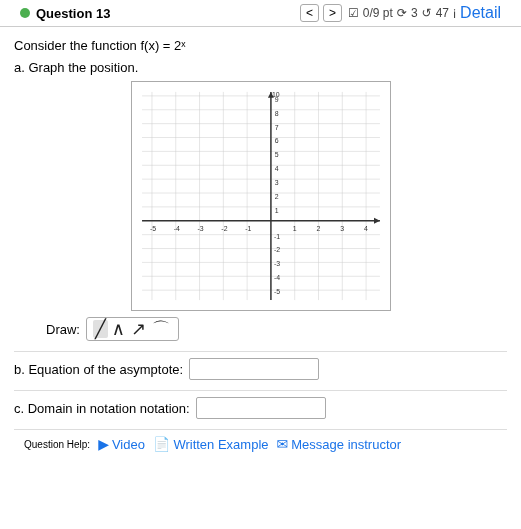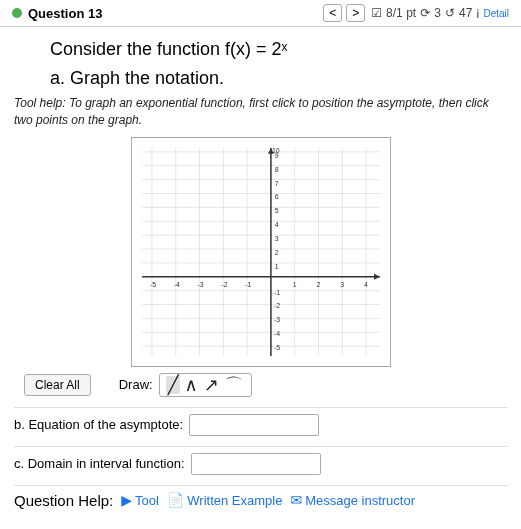--- a/index.html
+++ b/index.html
@@ -11,21 +11,21 @@
       min-height: 529px;
       overflow: hidden;
     }
 
     
     .header {
       display: flex;
       align-items: center;
       background: #fff;
       border-bottom: 1px solid #ccc;
-      padding: 4px 12px;
+      padding: 4px 20px;
       gap: 6px;
     }
     .header-dot {
       width: 10px; height: 10px;
       background: #4caf50;
       border-radius: 50%;
     }
     .header-question {
       font-size: 13px;
       font-weight: bold;
@@ -36,32 +36,31 @@
     }
     .nav-btn {
       background: none; border: 1px solid #aaa;
       border-radius: 3px; padding: 1px 5px; cursor: pointer; font-size: 12px;
     }
     .header-right {
       margin-left: auto;
       display: flex; align-items: center; gap: 4px;
       font-size: 12px; color: #444;
     }
-    .detail-link { color: #1a73e8; text-decoration: none; font-size: 10px; }
+    .detail-link { color: #1a73e8; text-decoration: none; font-size: 16px; }
 
     
     .main {
       padding: 10px 14px 10px 14px;
     }
 
     .problem-text {
-      font-size: 18px;
+      font-size: 13px;
       margin-bottom: 4px;
       line-height: 1.4;
-      margin-left: 36px;
     }
     .tool-help {
       font-size: 12px;
       font-style: italic;
       color: #222;
       margin-bottom: 8px;
       line-height: 1.4;
     }
 
     
@@ -136,21 +135,21 @@
     }
 
     
     .question-help {
       display: flex;
       align-items: center;
       gap: 8px;
       font-size: 13px;
       margin-top: 6px;
     }
-    .help-label { font-size: 15px; font-weight: normal; }
+    .help-label { font-size: 10px; font-weight: normal; margin-left: 10px; }
     .help-item {
       display: flex; align-items: center; gap: 3px;
       color: #1a73e8; cursor: pointer; font-size: 13px;
       text-decoration: none;
     }
     .help-icon { font-size: 14px; }
 
     
     .grid-line { stroke: #ccc; stroke-width: 0.5; }
     .axis-line { stroke: #333; stroke-width: 1.5; }
@@ -161,37 +160,36 @@
 
 <div class="header">
   <div class="header-dot"></div>
   <span class="header-question">Question 13</span>
   <div class="header-nav">
     <button class="nav-btn">&lt;</button>
     <button class="nav-btn">&gt;</button>
   </div>
   <div class="header-right">
     <span>☑</span>
-    <span>8/1 pt</span>
+    <span>0/9 pt</span>
     <span>⟳</span>
     <span>3</span>
     <span>↺</span>
     <span>47</span>
     <span>ℹ</span>
     <a class="detail-link">Detail</a>
   </div>
 </div>
 
 <div class="main">
 
   <div class="problem-text">
     <span>Consider the function f(x) = 2ˣ</span>
   </div>
-  <div class="problem-text">a. Graph the notation.</div>
-  <div class="tool-help">Tool help: To graph an exponential function, first click to position the asymptote, then click two points on the graph.</div>
+  <div class="problem-text">a. Graph the position.</div>
 
   <div class="graph-container">
     <svg class="graph-svg" viewBox="0 0 260 230">
 
       <line class="grid-line" x1="20" y1="10" x2="20" y2="220"></line>
       <line class="grid-line" x1="44" y1="10" x2="44" y2="220"></line>
       <line class="grid-line" x1="68" y1="10" x2="68" y2="220"></line>
       <line class="grid-line" x1="92" y1="10" x2="92" y2="220"></line>
       <line class="grid-line" x1="116" y1="10" x2="116" y2="220"></line>
       <line class="grid-line" x1="140" y1="10" x2="140" y2="220"></line>
@@ -246,52 +244,51 @@
 
       <text class="tick-label" x="143" y="158">-1</text>
       <text class="tick-label" x="143" y="172">-2</text>
       <text class="tick-label" x="143" y="186">-3</text>
       <text class="tick-label" x="143" y="200">-4</text>
       <text class="tick-label" x="143" y="214">-5</text>
     </svg>
   </div>
 
   <div class="graph-controls">
-    <button class="clear-all-btn">Clear All</button>
     <span class="draw-label">Draw:</span>
     <div class="draw-icons">
       <span class="draw-icon active">╱</span>
       <span class="draw-icon">∧</span>
       <span class="draw-icon">↗</span>
       <span class="draw-icon">⌒</span>
     </div>
   </div>
 
   <hr class="divider">
 
   <div class="input-row">
     <span class="input-label">b. Equation of the asymptote:</span>
     <input class="input-field" type="text" value="" style="">
   </div>
 
   <hr class="divider">
 
   <div class="input-row">
-    <span class="input-label">c. Domain in interval function:</span>
+    <span class="input-label">c. Domain in notation notation:</span>
     <input class="input-field" type="text" value="" style="">
   </div>
 
   <hr class="divider">
 
 
   <div class="question-help">
     <span class="help-label">Question Help:</span>
     <a class="help-item">
       <span class="help-icon">▶</span>
-      <span>Tool</span>
+      <span>Video</span>
     </a>
     <a class="help-item">
       <span class="help-icon">📄</span>
       <span>Written Example</span>
     </a>
     <a class="help-item">
       <span class="help-icon">✉</span>
       <span>Message instructor</span>
     </a>
   </div>

